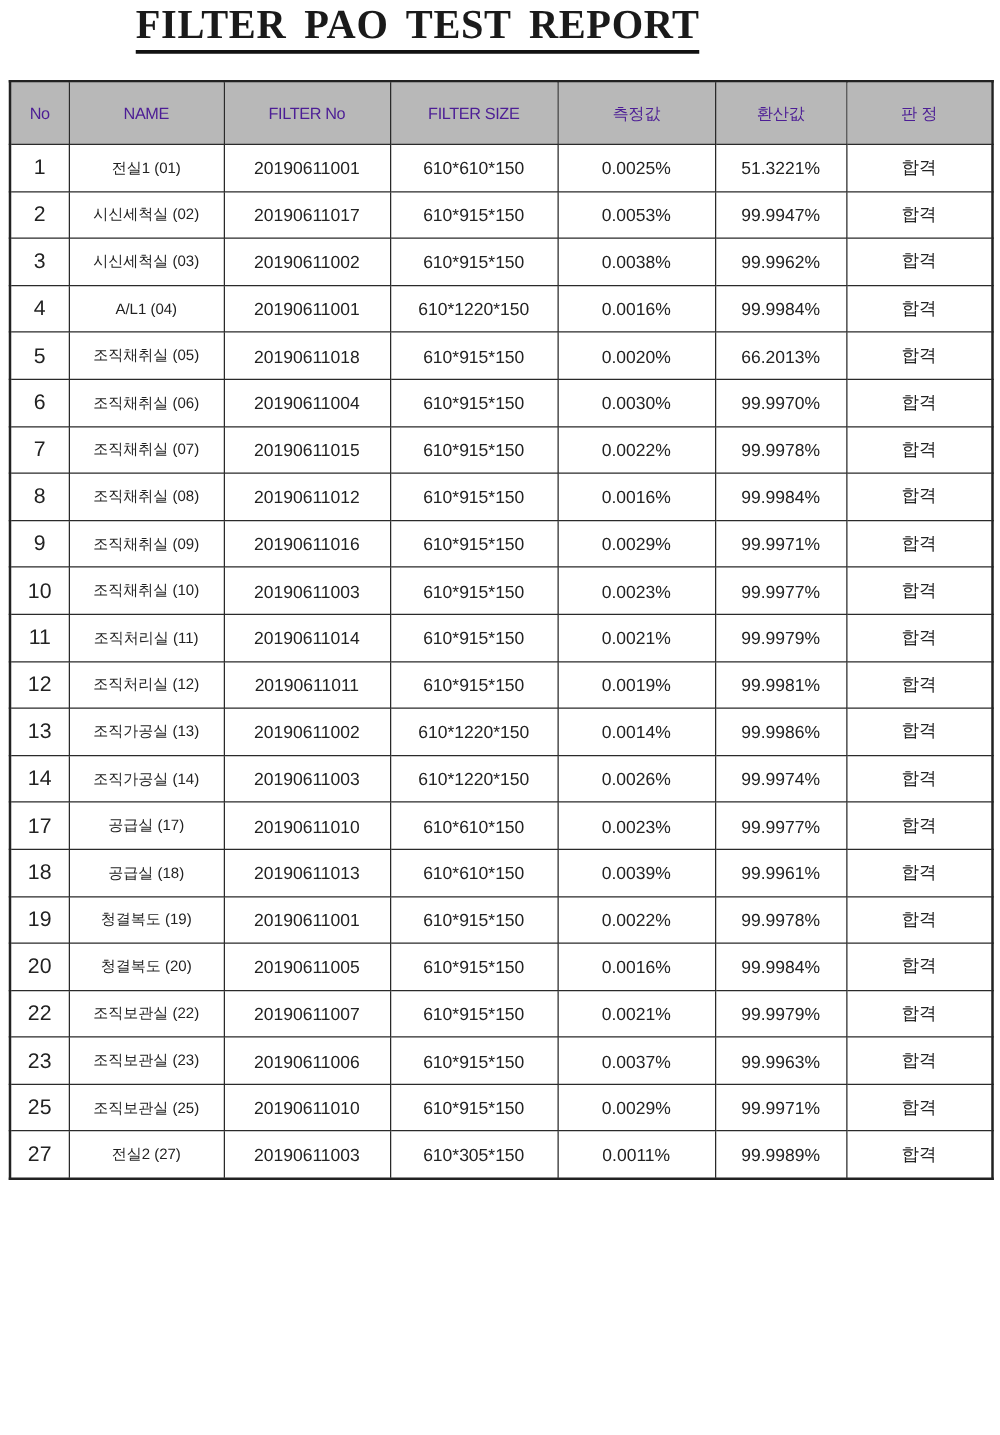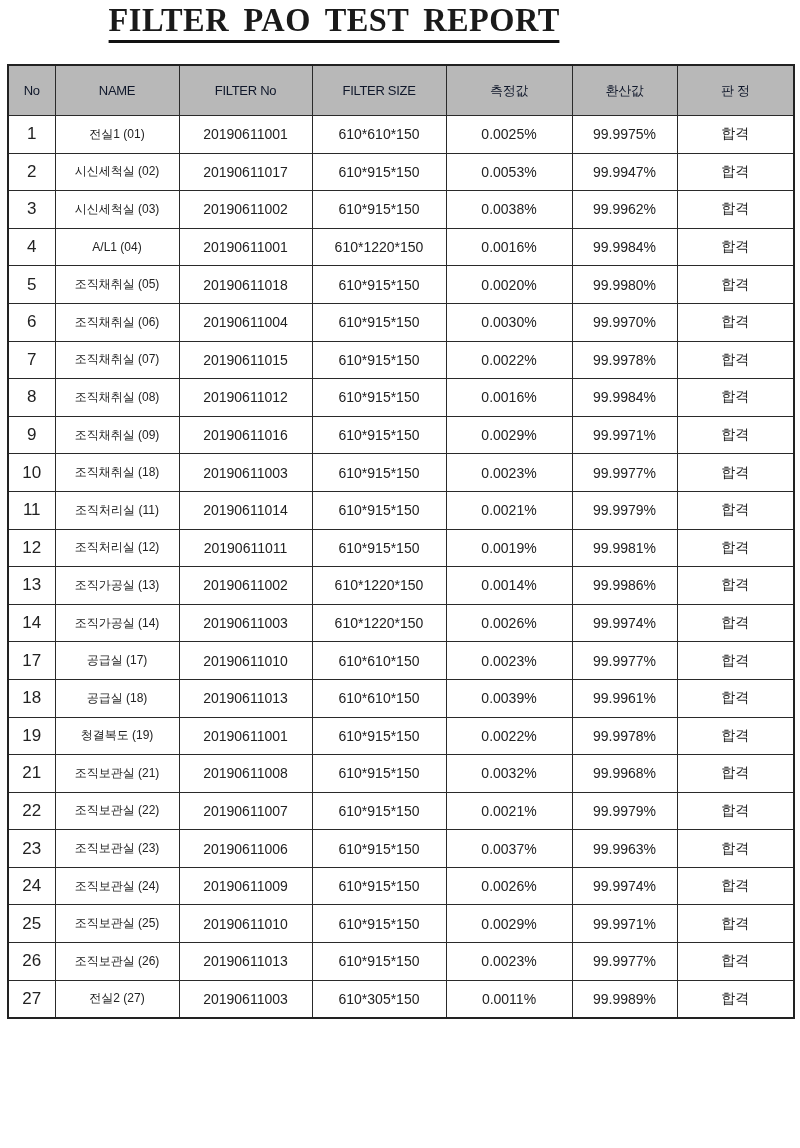--- a/index.html
+++ b/index.html
@@ -18,21 +18,21 @@
   table.report {
     position:absolute; left:7px; top:64px; width:786px;
     border-collapse:collapse; table-layout:fixed;
     border:2px solid #222;
   }
   table.report th, table.report td {
     border:1.5px solid #2a2a2a; text-align:center; padding:0;
     overflow:hidden; white-space:nowrap;
   }
   table.report thead th {
-    background:#b8b8b8; height:49px; font-weight:normal; font-size:13px; color:#0f172a;
+    background:#b8b8b8; height:49px; font-weight:normal; font-size:13px; color:#4c1d95;
     letter-spacing:-0.3px;
   }
   table.report tbody td { height:36.6px; font-size:14px; color:#222; }
   table.report tbody td.no { font-size:17px; }
   table.report tbody td.name { font-size:12px; }
 </style>
 </head>
 <body>
 
 <div class="title">
@@ -60,21 +60,21 @@
       <th>판 정</th>
     </tr>
   </thead>
   <tbody id="tbody">
       <tr>
         <td class="no">1</td>
         <td class="name">전실1 (01)</td>
         <td>20190611001</td>
         <td>610*610*150</td>
         <td>0.0025%</td>
-        <td>99.9975%</td>
+        <td>51.3221%</td>
         <td>합격</td>
       </tr>
       <tr>
         <td class="no">2</td>
         <td class="name">시신세척실 (02)</td>
         <td>20190611017</td>
         <td>610*915*150</td>
         <td>0.0053%</td>
         <td>99.9947%</td>
         <td>합격</td>
@@ -96,21 +96,21 @@
         <td>0.0016%</td>
         <td>99.9984%</td>
         <td>합격</td>
       </tr>
       <tr>
         <td class="no">5</td>
         <td class="name">조직채취실 (05)</td>
         <td>20190611018</td>
         <td>610*915*150</td>
         <td>0.0020%</td>
-        <td>99.9980%</td>
+        <td>66.2013%</td>
         <td>합격</td>
       </tr>
       <tr>
         <td class="no">6</td>
         <td class="name">조직채취실 (06)</td>
         <td>20190611004</td>
         <td>610*915*150</td>
         <td>0.0030%</td>
         <td>99.9970%</td>
         <td>합격</td>
@@ -137,21 +137,21 @@
         <td class="no">9</td>
         <td class="name">조직채취실 (09)</td>
         <td>20190611016</td>
         <td>610*915*150</td>
         <td>0.0029%</td>
         <td>99.9971%</td>
         <td>합격</td>
       </tr>
       <tr>
         <td class="no">10</td>
-        <td class="name">조직채취실 (18)</td>
+        <td class="name">조직채취실 (10)</td>
         <td>20190611003</td>
         <td>610*915*150</td>
         <td>0.0023%</td>
         <td>99.9977%</td>
         <td>합격</td>
       </tr>
       <tr>
         <td class="no">11</td>
         <td class="name">조직처리실 (11)</td>
         <td>20190611014</td>
@@ -208,26 +208,26 @@
       <tr>
         <td class="no">19</td>
         <td class="name">청결복도 (19)</td>
         <td>20190611001</td>
         <td>610*915*150</td>
         <td>0.0022%</td>
         <td>99.9978%</td>
         <td>합격</td>
       </tr>
       <tr>
-        <td class="no">21</td>
-        <td class="name">조직보관실 (21)</td>
-        <td>20190611008</td>
-        <td>610*915*150</td>
-        <td>0.0032%</td>
-        <td>99.9968%</td>
+        <td class="no">20</td>
+        <td class="name">청결복도 (20)</td>
+        <td>20190611005</td>
+        <td>610*915*150</td>
+        <td>0.0016%</td>
+        <td>99.9984%</td>
         <td>합격</td>
       </tr>
       <tr>
         <td class="no">22</td>
         <td class="name">조직보관실 (22)</td>
         <td>20190611007</td>
         <td>610*915*150</td>
         <td>0.0021%</td>
         <td>99.9979%</td>
         <td>합격</td>
@@ -235,44 +235,26 @@
       <tr>
         <td class="no">23</td>
         <td class="name">조직보관실 (23)</td>
         <td>20190611006</td>
         <td>610*915*150</td>
         <td>0.0037%</td>
         <td>99.9963%</td>
         <td>합격</td>
       </tr>
       <tr>
-        <td class="no">24</td>
-        <td class="name">조직보관실 (24)</td>
-        <td>20190611009</td>
-        <td>610*915*150</td>
-        <td>0.0026%</td>
-        <td>99.9974%</td>
-        <td>합격</td>
-      </tr>
-      <tr>
         <td class="no">25</td>
         <td class="name">조직보관실 (25)</td>
         <td>20190611010</td>
         <td>610*915*150</td>
         <td>0.0029%</td>
         <td>99.9971%</td>
-        <td>합격</td>
-      </tr>
-      <tr>
-        <td class="no">26</td>
-        <td class="name">조직보관실 (26)</td>
-        <td>20190611013</td>
-        <td>610*915*150</td>
-        <td>0.0023%</td>
-        <td>99.9977%</td>
         <td>합격</td>
       </tr>
       <tr>
         <td class="no">27</td>
         <td class="name">전실2 (27)</td>
         <td>20190611003</td>
         <td>610*305*150</td>
         <td>0.0011%</td>
         <td>99.9989%</td>
         <td>합격</td>

